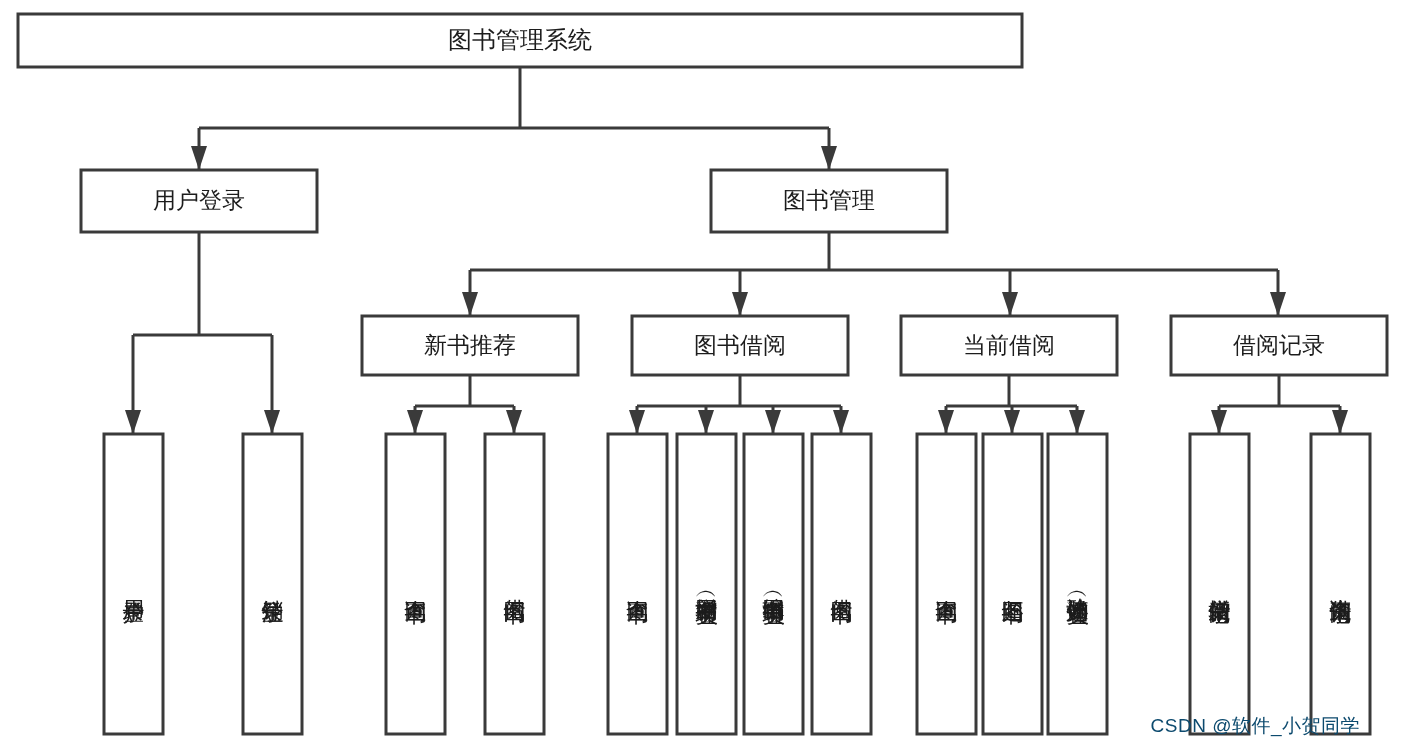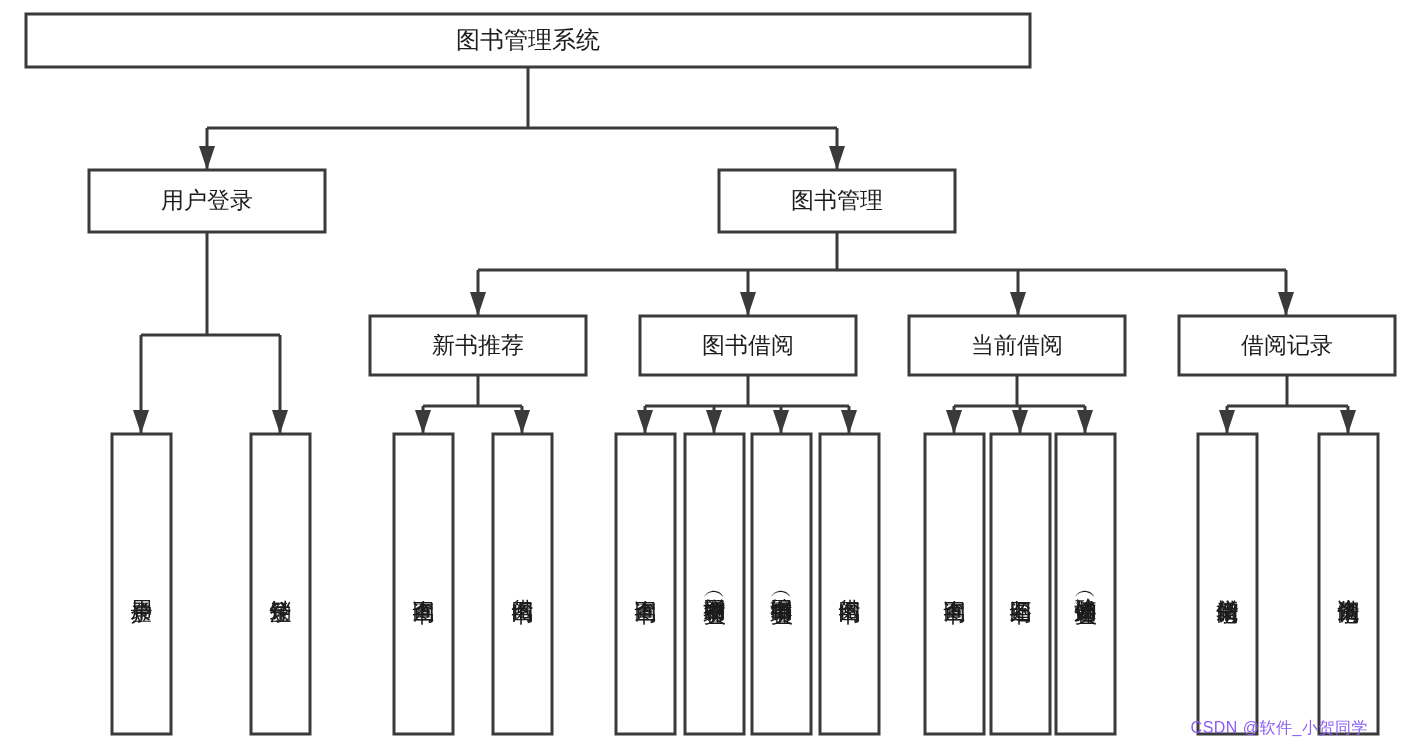--- a/index.html
+++ b/index.html
@@ -9,21 +9,21 @@
   }
   body {
     width: 1405px;
     height: 747px;
     font-family: "Liberation Sans", "DejaVu Sans", sans-serif;
     position: relative;
     overflow: hidden;
   }
   #diagram-root {
     position: absolute;
-    left: 8px; top: 0;
+    left: 0; top: 0;
     width: 1372px;
     height: 747px;
   }
   svg.diagram-canvas {
     display: block;
     width: 1405px;
     height: 747px;
   }
   .node-box {
     fill: #ffffff;
@@ -73,22 +73,22 @@
     letter-spacing: 1px;
     color: #1c1c1c;
     white-space: nowrap;
     text-align: center;
   }
   .watermark {
     position: absolute;
     right: 12px;
     bottom: 8px;
     font-family: "Liberation Sans", "DejaVu Sans", sans-serif;
-    font-size: 16px;
-    color: #8b5cf6;
+    font-size: 19px;
+    color: #0c4a6e;
     letter-spacing: 0.5px;
     pointer-events: none;
     user-select: none;
   }
 </style>
 </head>
 <body>
 
 <div id="diagram-root">
   <svg class="diagram-canvas" viewBox="0 0 1405 747" xmlns="http://www.w3.org/2000/svg">

